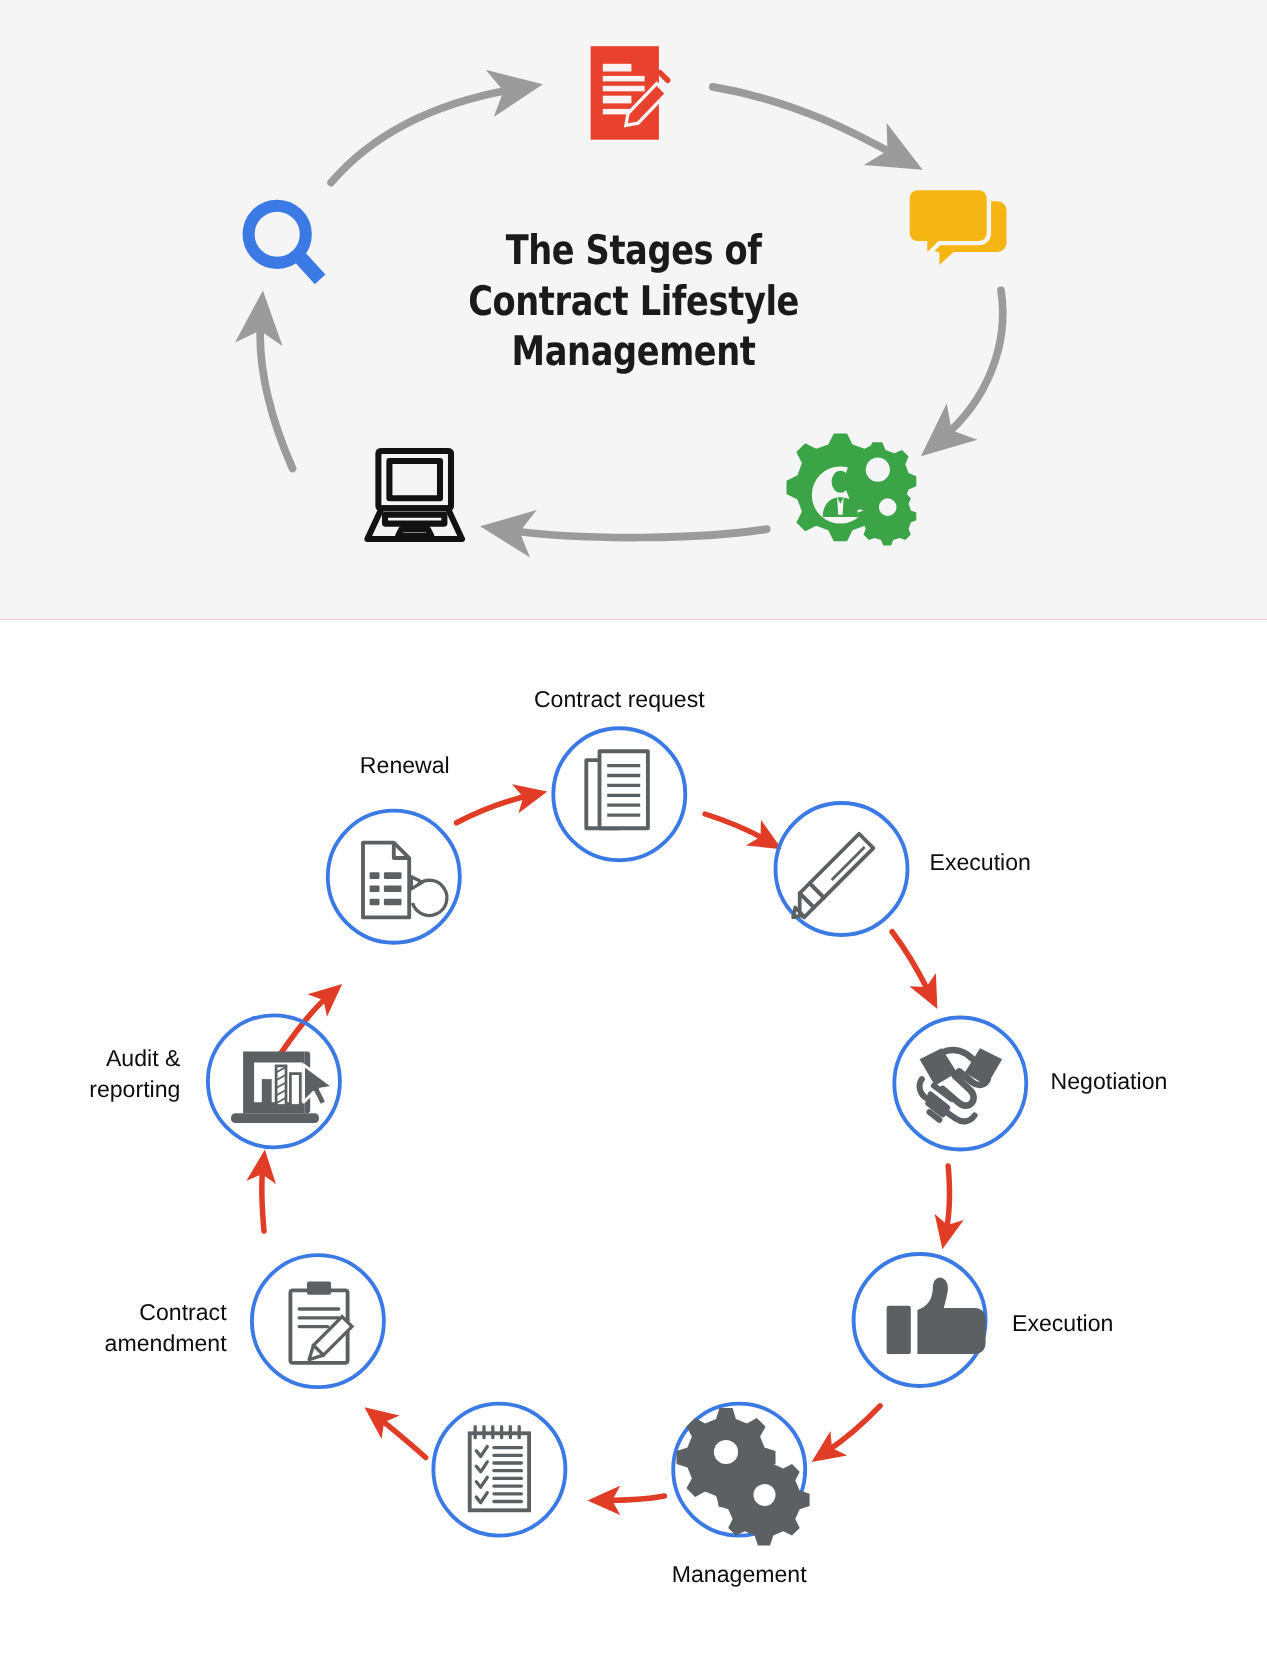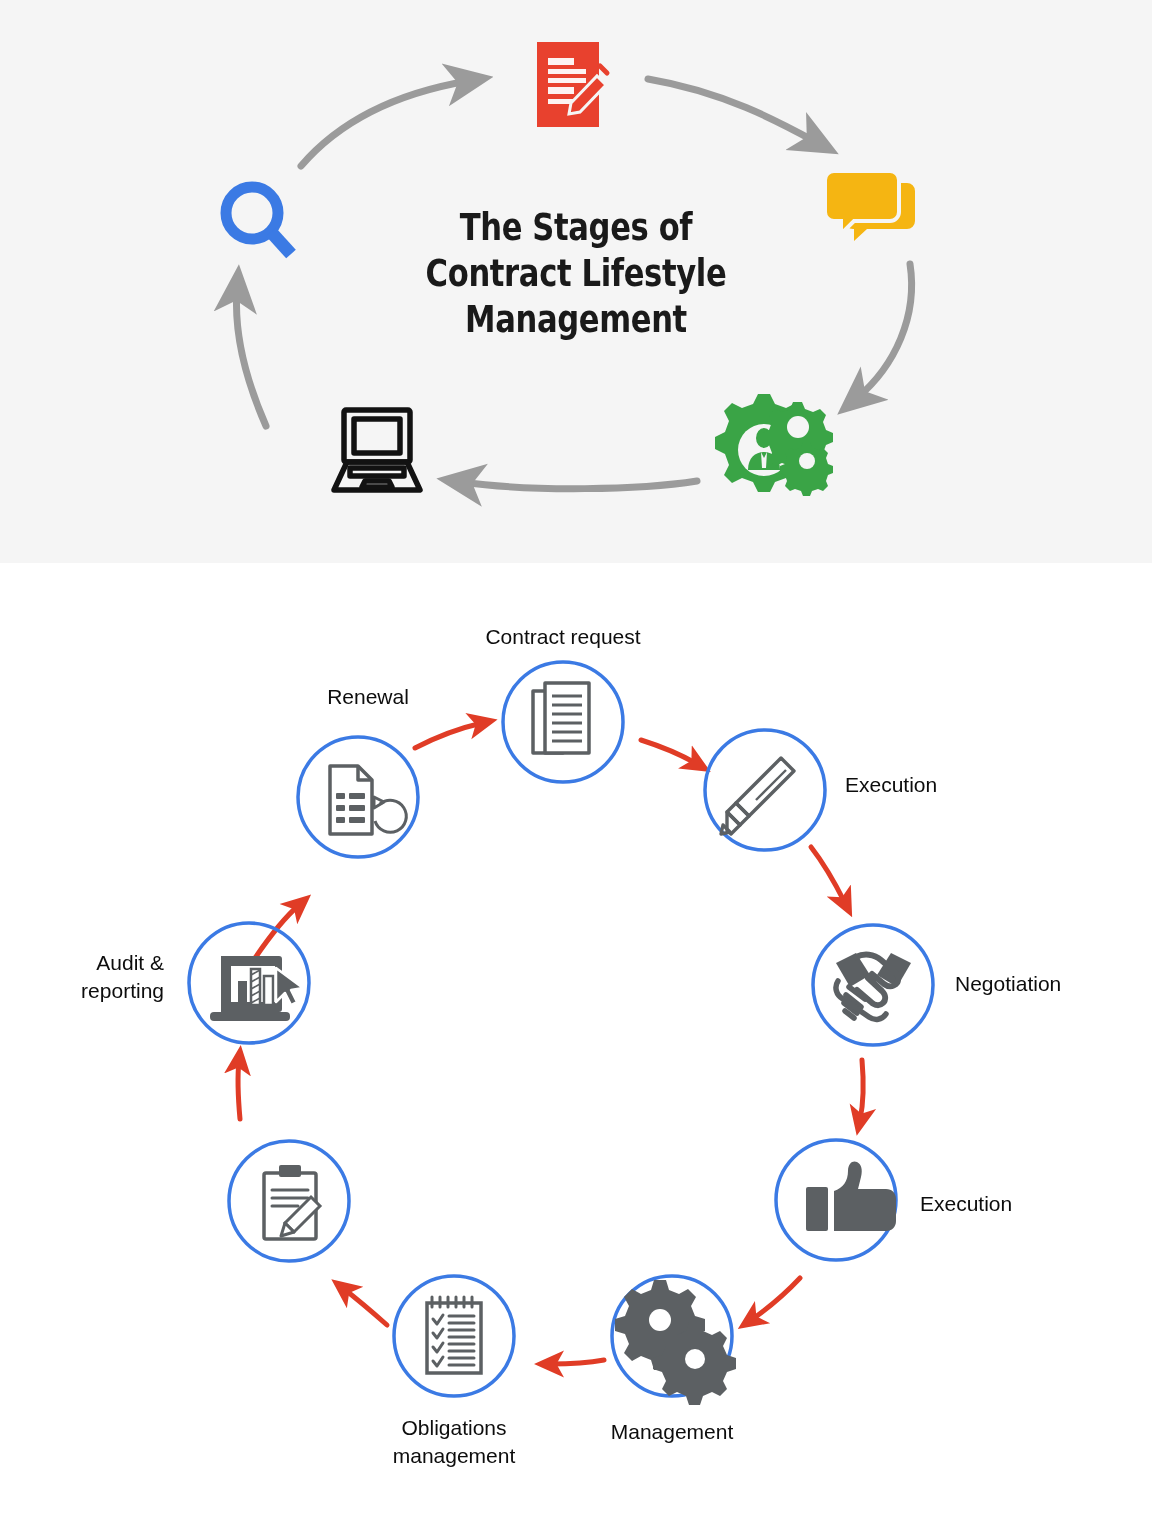--- a/index.html
+++ b/index.html
@@ -270,22 +270,22 @@
     <div class="stage-label lbl-center" style="left:443px; top:48px; width:240px;margin-top:12px;">Contract request</div>
 
     <div class="stage-label lbl-left" style="left:845px; top:208px; width:200px;">Execution</div>
 
     <div class="stage-label lbl-left" style="left:955px; top:407px; width:200px;">Negotiation</div>
 
     <div class="stage-label lbl-left" style="left:920px; top:627px; width:200px;">Execution</div>
 
     <div class="stage-label lbl-center" style="left:572px; top:855px; width:200px;">Management</div>
 
-    <div class="stage-label lbl-center" style="left:354px; top:851px; width:200px;">Obligations
-management</div>
-
+
+    <div class="stage-label lbl-right" style="left:6px; top:617px; width:200px;">Contract
+amendment</div>
 
     <div class="stage-label lbl-right" style="left:-16px; top:386px; width:180px;">Audit &amp;
 reporting</div>
 
     <div class="stage-label lbl-center" style="left:268px; top:120px; width:200px;">Renewal</div>
   </div>
 </div>
 
 </body></html>

